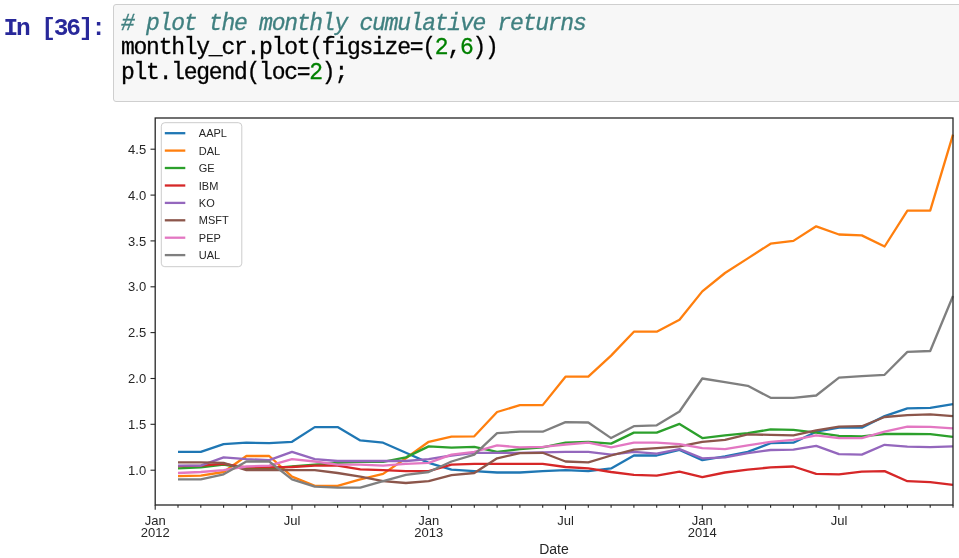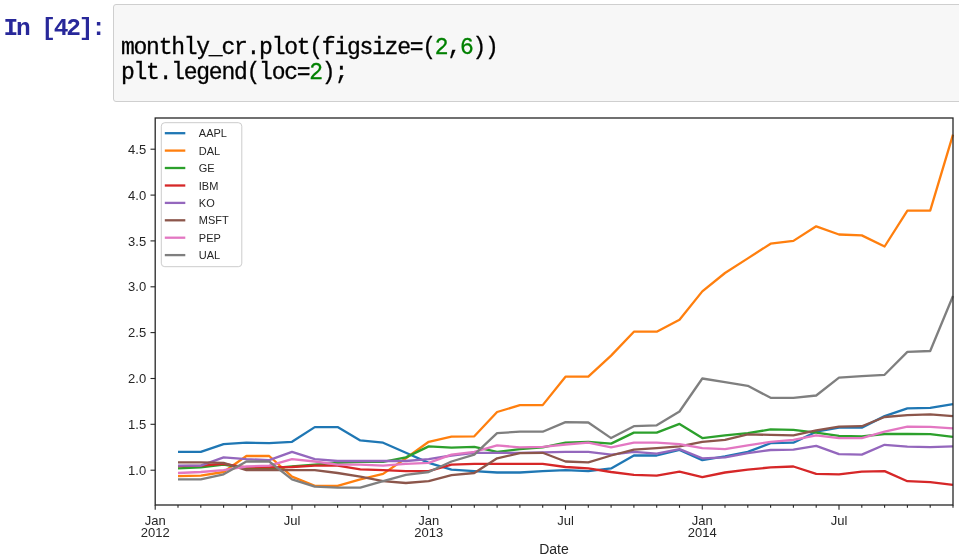--- a/index.html
+++ b/index.html
@@ -2,23 +2,23 @@
 <html><head><meta charset="utf-8"><style>
   html,body{margin:0;padding:0;background:#ffffff;width:959px;height:558px;overflow:hidden}
   body{position:relative;font-family:"Liberation Sans",sans-serif}
   .prompt{position:absolute;left:3.5px;top:16.6px;font-family:"Liberation Mono",monospace;font-size:24.5px;font-weight:bold;color:#28289a;letter-spacing:-2.15px;line-height:24.5px}
   .cell{position:absolute;left:112.5px;top:3.5px;width:843.5px;height:89.5px;background:#f7f7f7;border:1px solid #cfcfcf;border-radius:3px;padding:7.1px 0 0 7.5px;box-sizing:content-box}
   .code{font-family:"Liberation Mono",monospace;font-size:23px;line-height:24.7px;color:#000;white-space:pre;letter-spacing:-1.25px;-webkit-text-stroke:0.3px currentColor}
   .cmt{color:#408080;font-style:italic}
   .num{color:#008000}
 </style></head>
 <body>
-<div class="prompt">In [42]:</div>
+<div class="prompt">In [36]:</div>
 <div class="cell">
-    <div class="code">
+    <div class="code"><span class="cmt"># plot the monthly cumulative returns</span>
 monthly_cr.plot(figsize=(<span class="num">2</span>,<span class="num">6</span>))
 plt.legend(loc=<span class="num">2</span>);</div>
   </div>
 <svg width="959" height="558" viewBox="0 0 959 558" style="position:absolute;left:0;top:0;font-family:'Liberation Sans',sans-serif">
 <text x="146.2" y="474.8" font-size="13" fill="#262626" text-anchor="end">1.0</text>
 <text x="146.2" y="428.9" font-size="13" fill="#262626" text-anchor="end">1.5</text>
 <text x="146.2" y="383.1" font-size="13" fill="#262626" text-anchor="end">2.0</text>
 <text x="146.2" y="337.2" font-size="13" fill="#262626" text-anchor="end">2.5</text>
 <text x="146.2" y="291.4" font-size="13" fill="#262626" text-anchor="end">3.0</text>
 <text x="146.2" y="245.5" font-size="13" fill="#262626" text-anchor="end">3.5</text>

